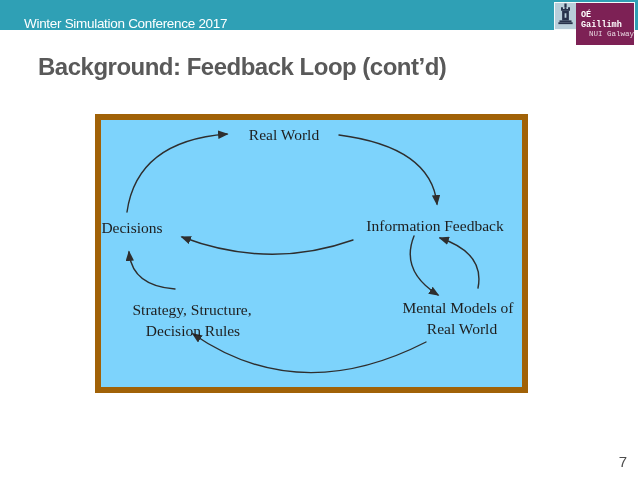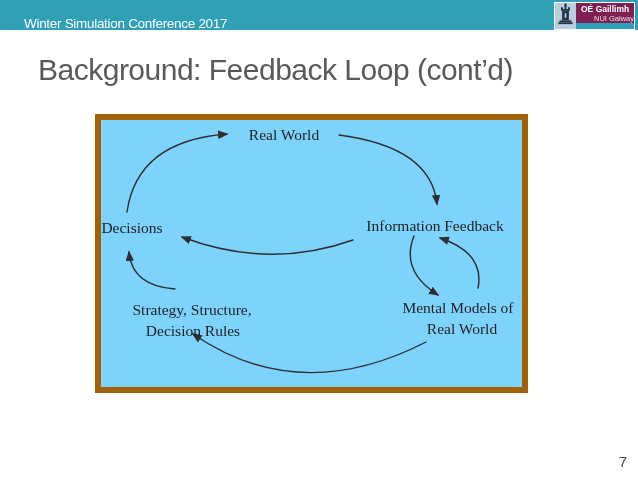--- a/index.html
+++ b/index.html
@@ -22,31 +22,31 @@
   }
   .logo {
     position: absolute; right: 3px; top: 2px; height: 26px;
     display: flex; border: 1px solid rgba(255,255,255,0.95);
   }
   .logo-icon-box {
     width: 21px; height: 26px; background: #b9ceda;
     display: flex; align-items: center; justify-content: center;
   }
   .logo-text-box {
-    width: 58px; height: 20px; background: #7d2155;
+    width: 58px; height: 42px; background: #7d2155;
     display: flex; flex-direction: column; justify-content: center;
-    padding-left: 5px; box-sizing: border-box;
+    padding-left: 5px; box-sizing: border-box; font-family: Liberation Mono, monospace;
   }
   .logo-irish  { color: #ffffff; font-size: 8.5px; font-weight: 700; line-height: 10px; }
   .logo-english{ color: #e9d8e2; font-size: 7.5px; font-weight: 400; line-height: 9px; text-align: right; }
 
   
   .slide-title {
     position: absolute; left: 38px; top: 54px;
-    color: #595959; font-size: 30px; font-weight: 400; letter-spacing: -0.5px;
+    color: #595959; font-size: 24px; font-weight: 700; letter-spacing: -0.5px;
     line-height: 1.05; white-space: nowrap;
   }
 
   
   .diagram-box {
     position: absolute; left: 95px; top: 114px; width: 421px; height: 267px;
     border: 6px solid #a16207; background: #7dd3fc; box-sizing: content-box;
   }
   .diagram-box svg { display: block; }
   .node-label {

